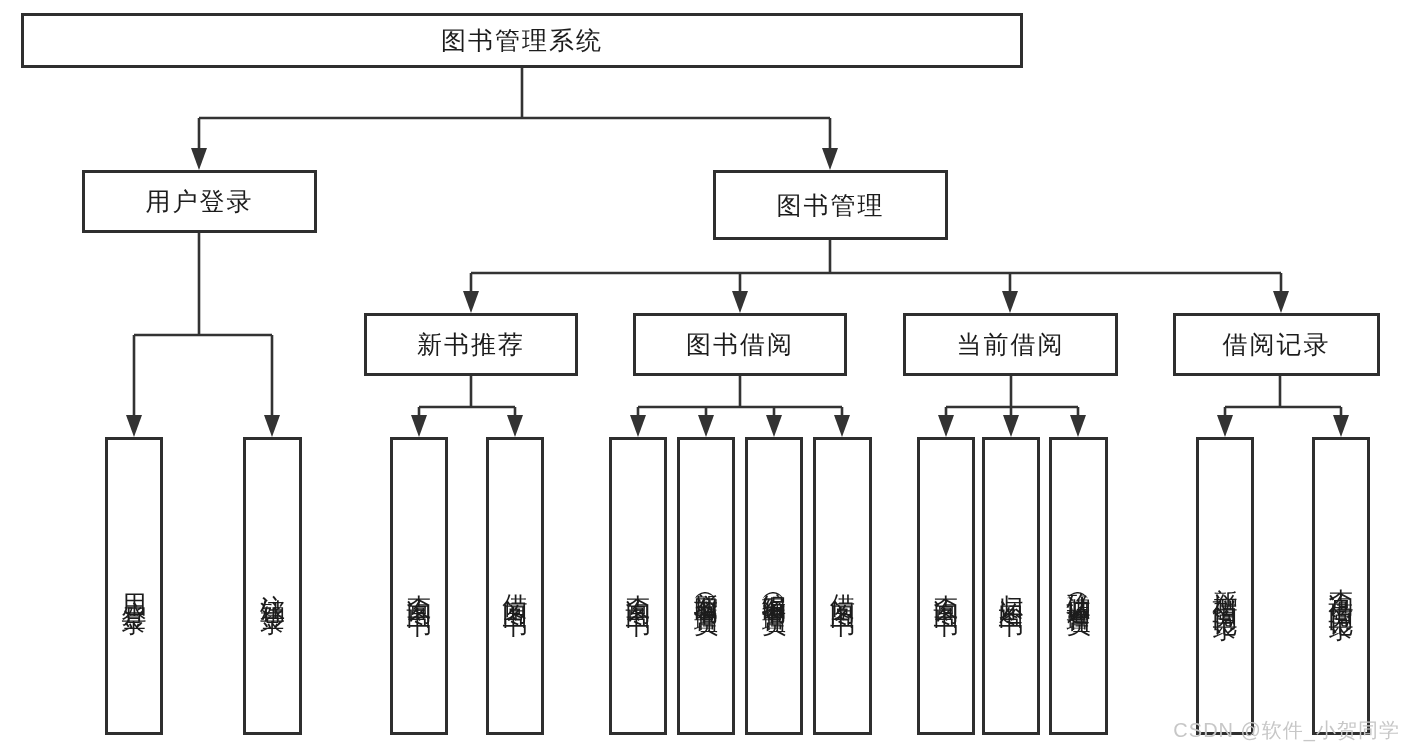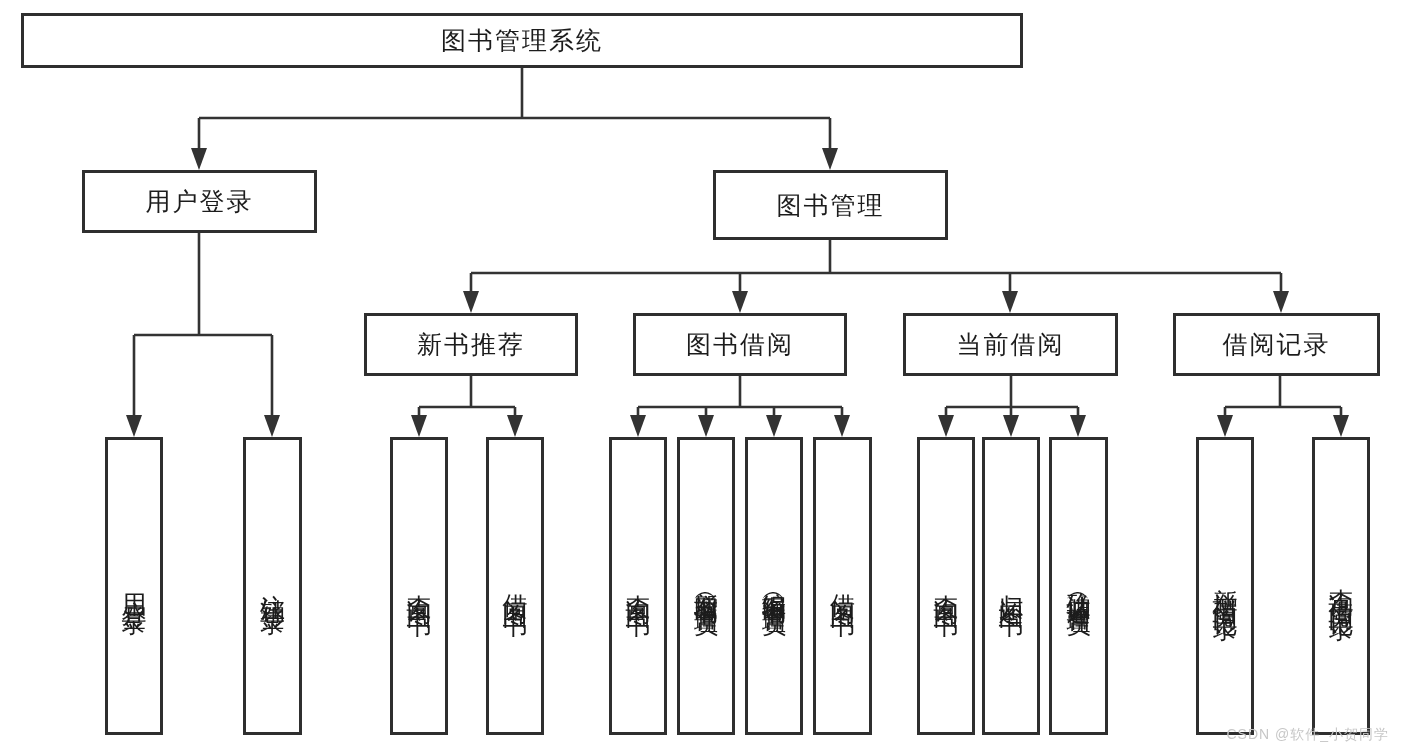--- a/index.html
+++ b/index.html
@@ -25,24 +25,24 @@
   }
   .node.leaf{
     writing-mode:vertical-rl;
     text-orientation:mixed;
     letter-spacing:6px;
     line-height:1;
   }
   .node.leaf.long{font-size:24px;letter-spacing:3px;}
   .watermark{
     position:absolute;
-    right:16px;bottom:3px;
+    right:5px;bottom:3px;
     z-index:3;
     color:#c7c7c7;
-    font-size:14px;
+    font-size:20px;
     letter-spacing:1px;
     pointer-events:none;
     margin-top:20px;
   }
   
   #n-root{left:21px;top:13px;width:1002px;height:55px}
   #n-user-login{left:82px;top:170px;width:235px;height:63px}
   #n-book-mgmt{left:713px;top:170px;width:235px;height:70px}
   #n-new-book{left:364px;top:313px;width:214px;height:63px}
   #n-book-borrow{left:633px;top:313px;width:214px;height:63px}

